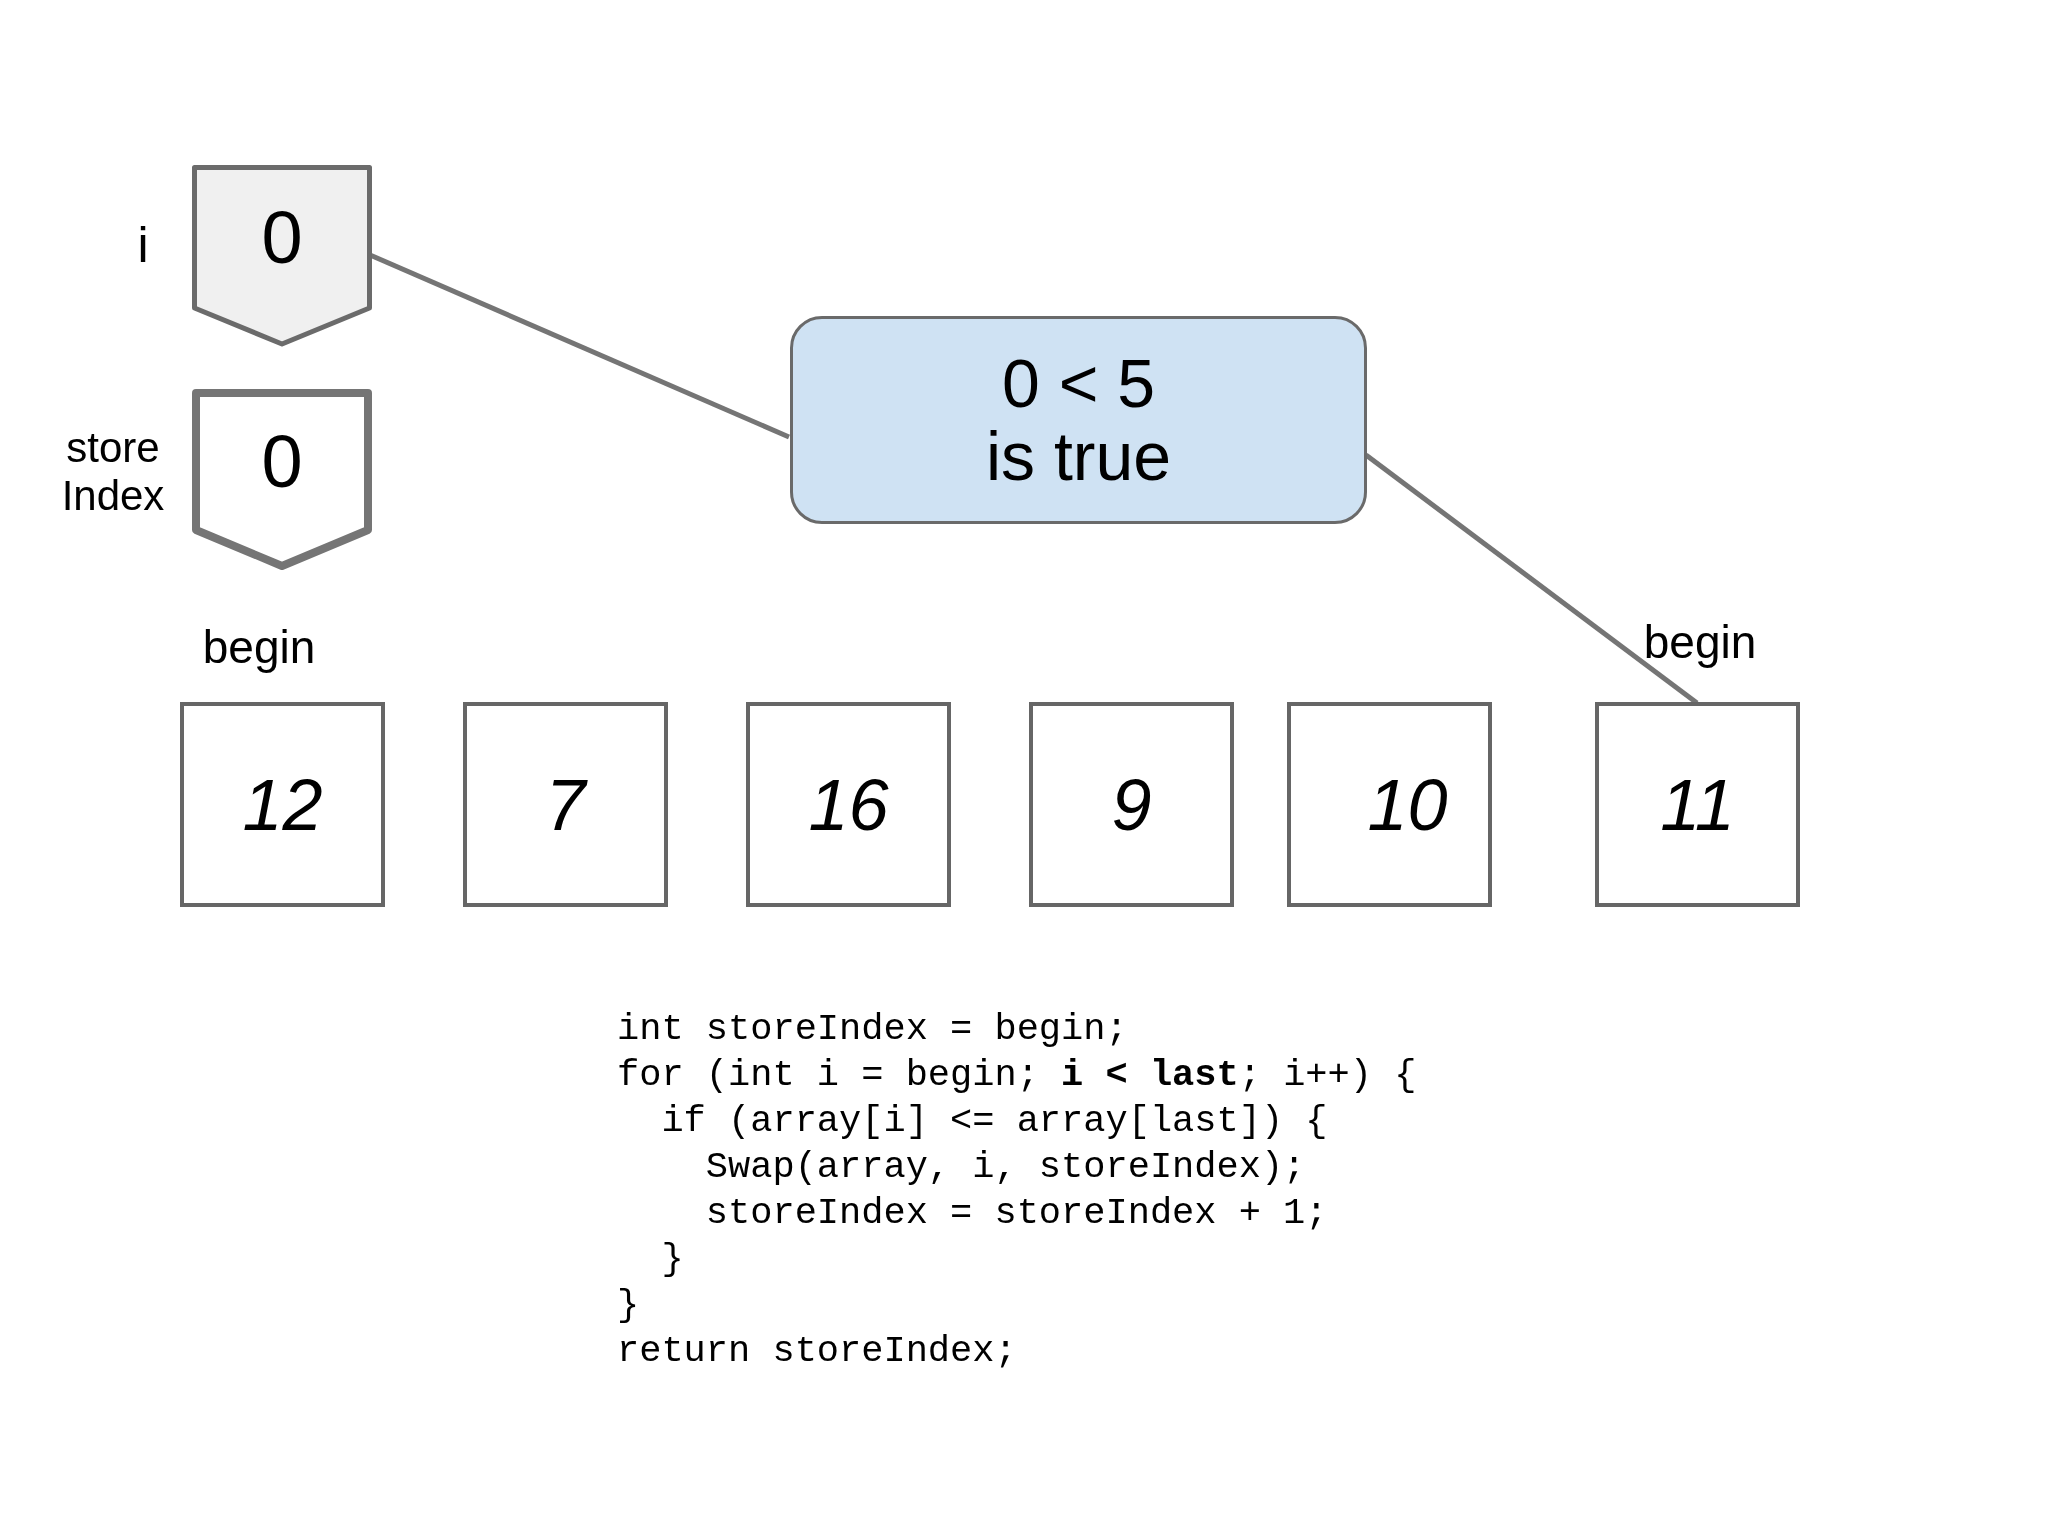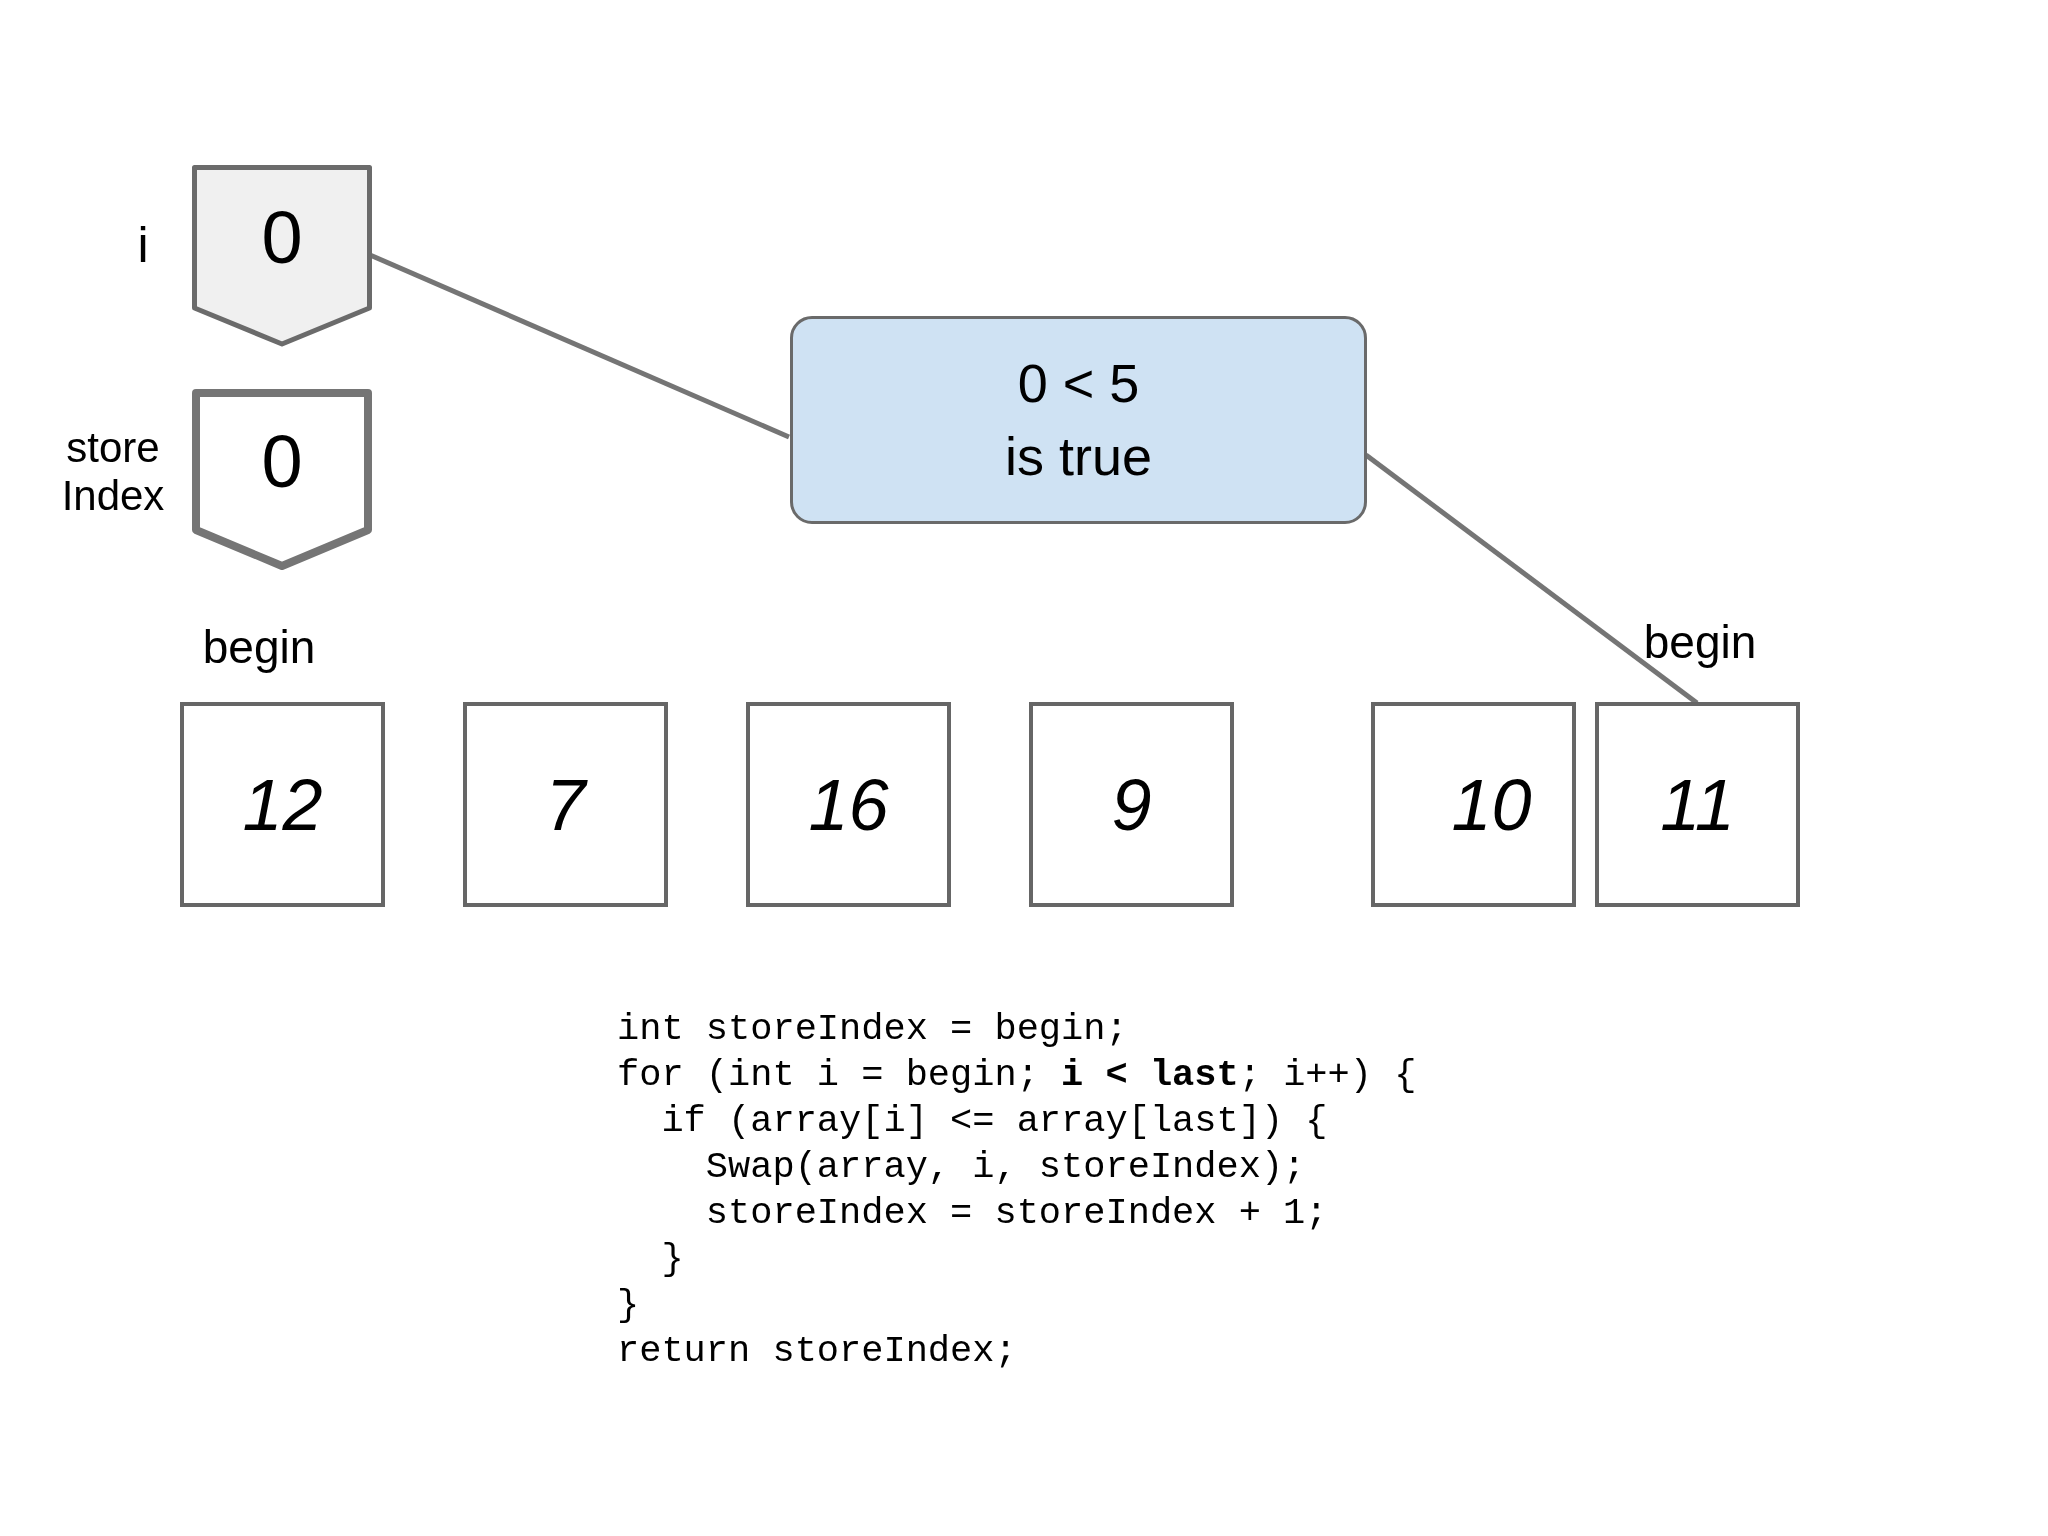--- a/index.html
+++ b/index.html
@@ -19,24 +19,24 @@
 
   
   .side-label{z-index:2;text-align:center;color:#000;}
   #i-label{left:103px;top:216px;width:80px;font-size:50px;}
   #store-label{left:33px;top:424px;width:160px;font-size:42px;line-height:48px;}
   #begin-label{left:159px;top:620px;width:200px;font-size:46px;}
   #last-label{left:1600px;top:615px;width:200px;font-size:46px;}
 
   
   #condition-box{left:790px;top:316px;width:577px;height:208px;
-      background:#cfe2f3;border:3px solid #6a6a6a;border-radius:22px;
+      background:#cfe2f3;border:3px solid #6a6a6a;border-radius:32px;
       box-sizing:border-box;display:flex;flex-direction:column;
       align-items:center;justify-content:center;z-index:2;
-      font-size:54px;line-height:73px;color:#000;text-align:center;}
+      font-size:68px;line-height:73px;color:#000;text-align:center;}
 
   
   .cell{width:205px;height:205px;top:702px;background:#ffffff;
       border:4px solid #666666;box-sizing:border-box;display:flex;
       align-items:center;justify-content:center;font-size:72px;color:#000;z-index:2;font-style:italic;}
 
   
   #code-block{left:617px;top:1006px;z-index:2;font-family:"Liberation Mono",monospace;
       font-size:37px;line-height:46px;color:#000;}
   #code-block .code-line{white-space:pre;height:46px;}
@@ -74,21 +74,21 @@
   <span>is true</span>
 </div>
 
 <div class="abs side-label" id="begin-label">begin</div>
 <div class="abs side-label" id="last-label">begin</div>
 
 <div class="abs cell" style="left:180px;">12</div>
 <div class="abs cell" style="left:463px;">7</div>
 <div class="abs cell" style="left:746px;">16</div>
 <div class="abs cell" style="left:1029px;">9</div>
-<div class="abs cell" style="left:1371px;padding-left:36px;">10</div>
+<div class="abs cell" style="left:1287px;padding-left:36px;">10</div>
 <div class="abs cell" style="left:1595px;">11</div>
 
 <div class="abs" id="code-block">
   <div class="code-line"><span>int storeIndex = begin;</span></div>
   <div class="code-line"><span>for (int i = begin; </span><span class="code-bold">i &lt; last</span><span>; i++) {</span></div>
   <div class="code-line"><span>  if (array[i] &lt;= array[last]) {</span></div>
   <div class="code-line"><span>    Swap(array, i, storeIndex);</span></div>
   <div class="code-line"><span>    storeIndex = storeIndex + 1;</span></div>
   <div class="code-line"><span>  }</span></div>
   <div class="code-line"><span>}</span></div>

